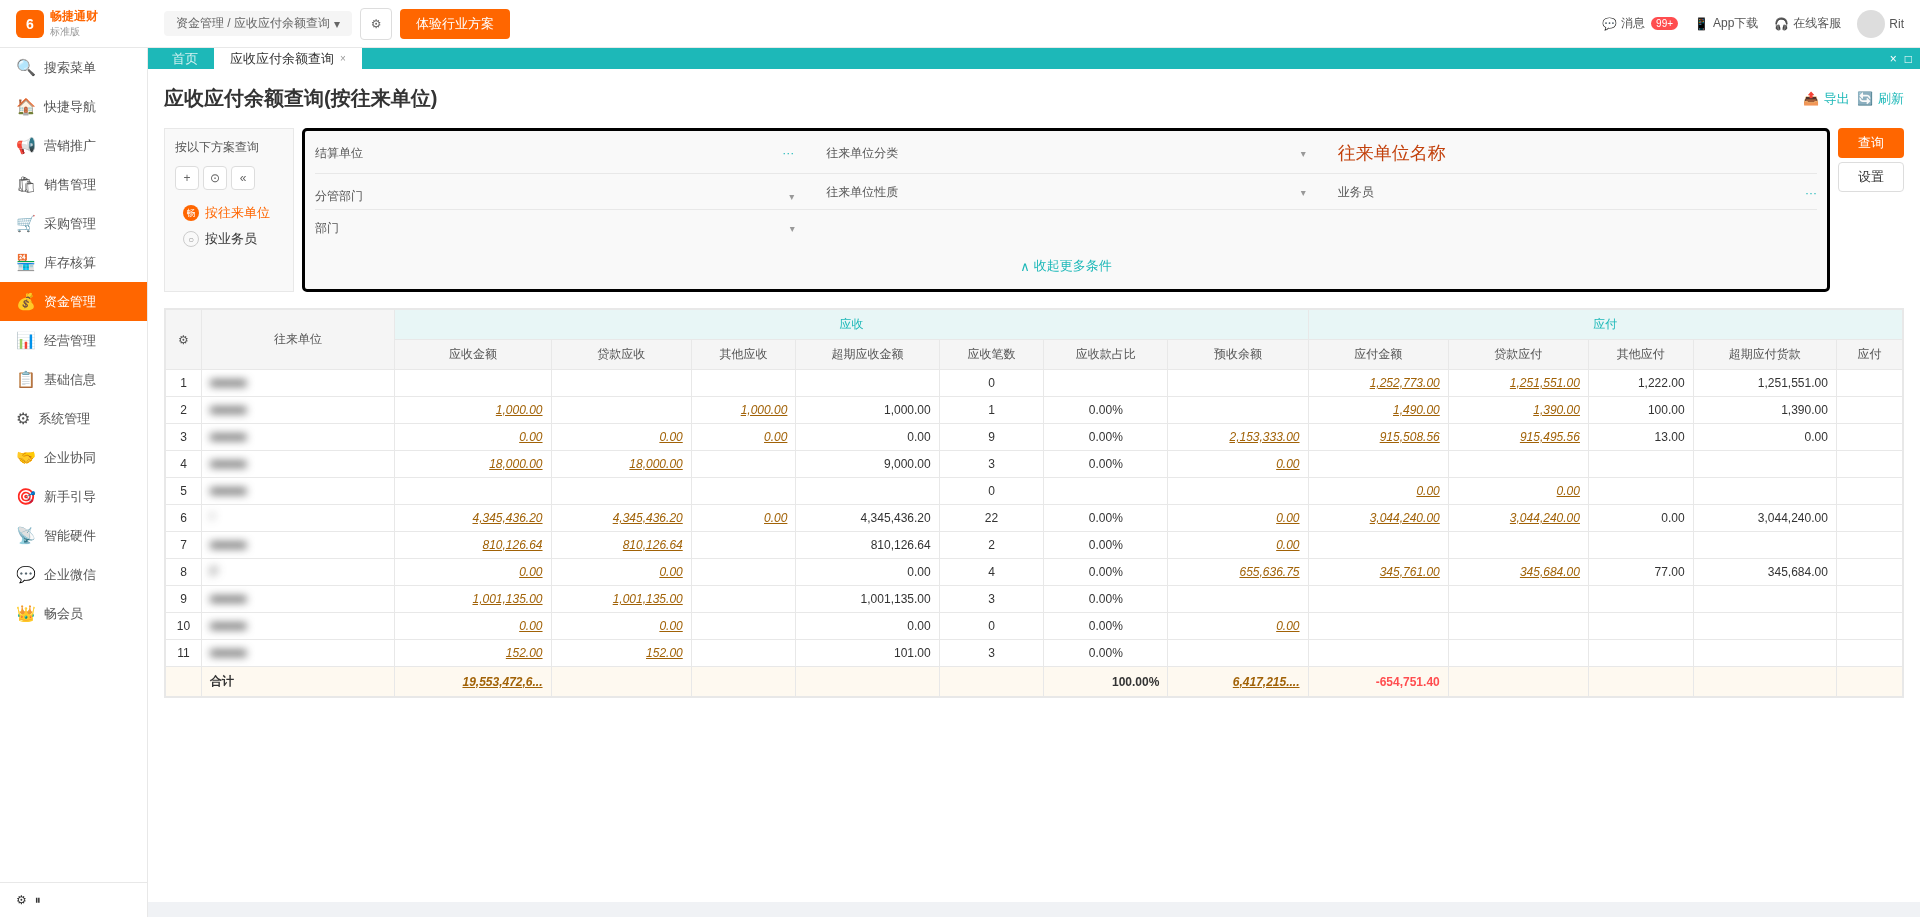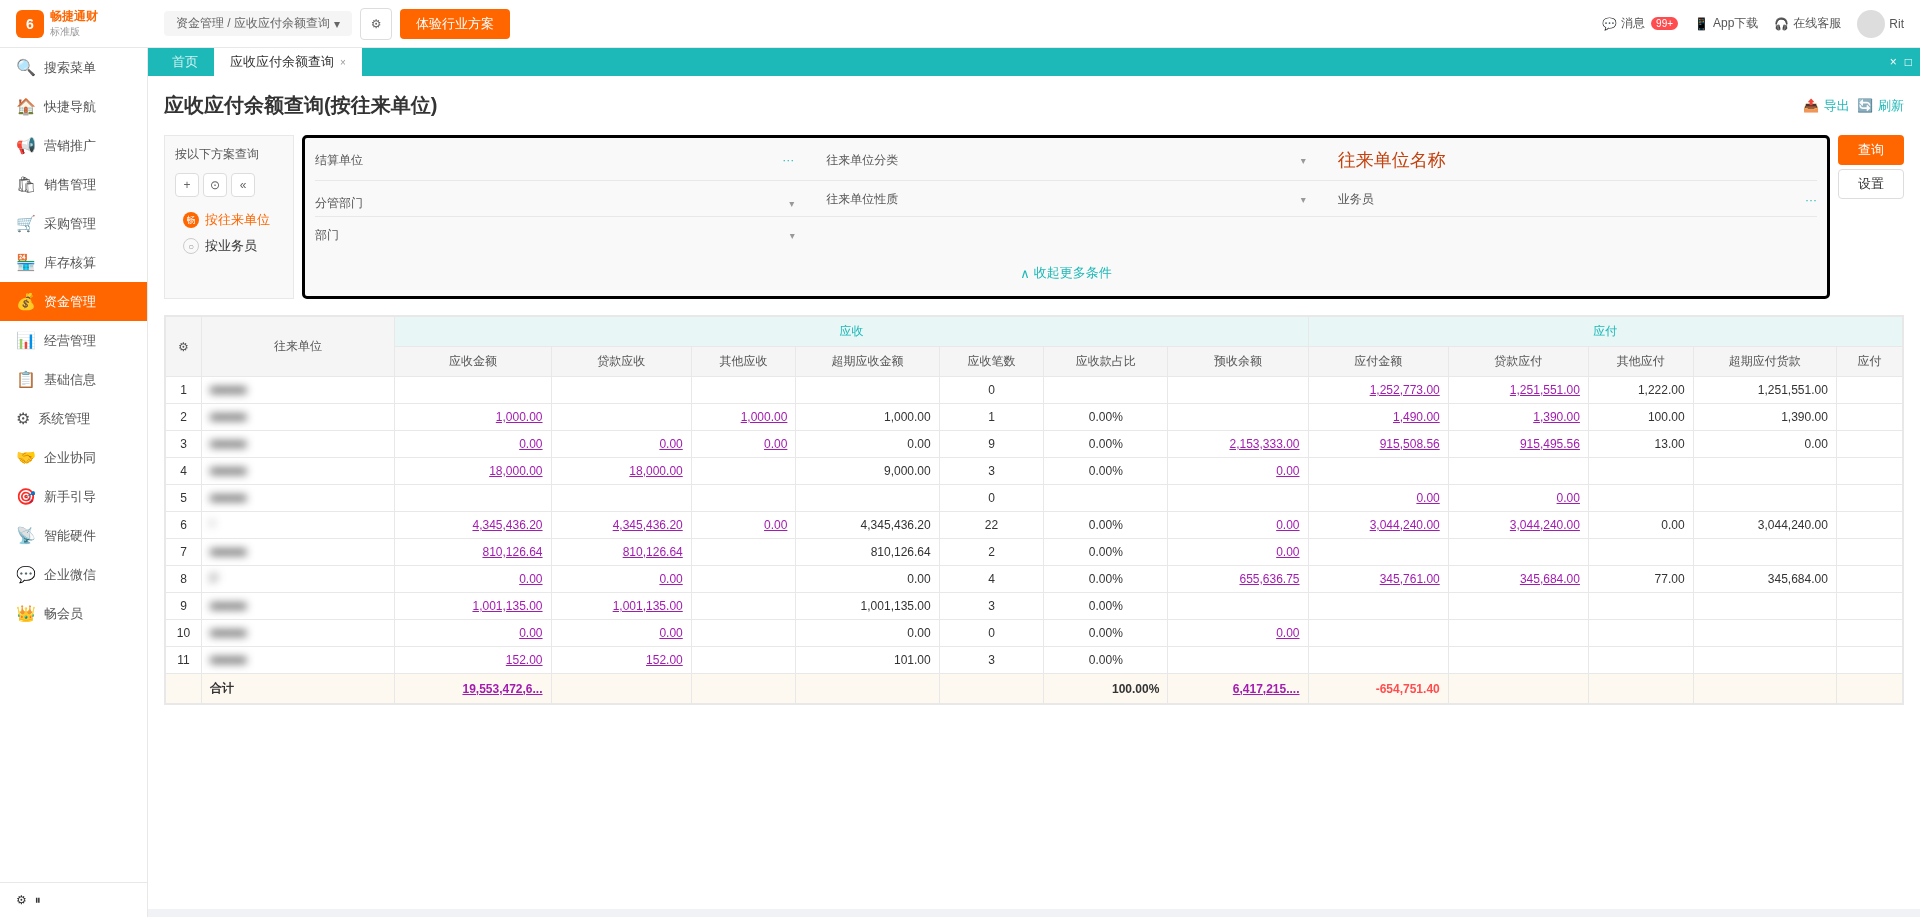--- a/index.html
+++ b/index.html
@@ -125,21 +125,21 @@
     .main {
       margin-left: 148px;
       margin-top: 48px;
     }
     
     
     .tab-bar {
       background: #1db8b8;
       display: flex;
       align-items: center;
-      height: 28px;
+      height: 21px;
       padding: 0 8px;
     }
     .tab-item {
       padding: 0 16px;
       height: 36px;
       display: flex;
       align-items: center;
       gap: 6px;
       cursor: pointer;
       color: rgba(255,255,255,0.8);
@@ -286,23 +286,24 @@
       font-weight: normal;
       text-align: center;
     }
     td {
       text-align: right;
       color: #333;
     }
     td.center { text-align: center; }
     td.left { text-align: left; }
     .link-text {
-      color: #a21caf;
+      color: #a16207;
       text-decoration: underline;
       cursor: pointer;
+      font-style: italic;
     }
     .total-row td {
       background: #fef9f0;
       font-weight: bold;
     }
   </style>
 </head>
 <body>
 
 <div class="top-bar">

